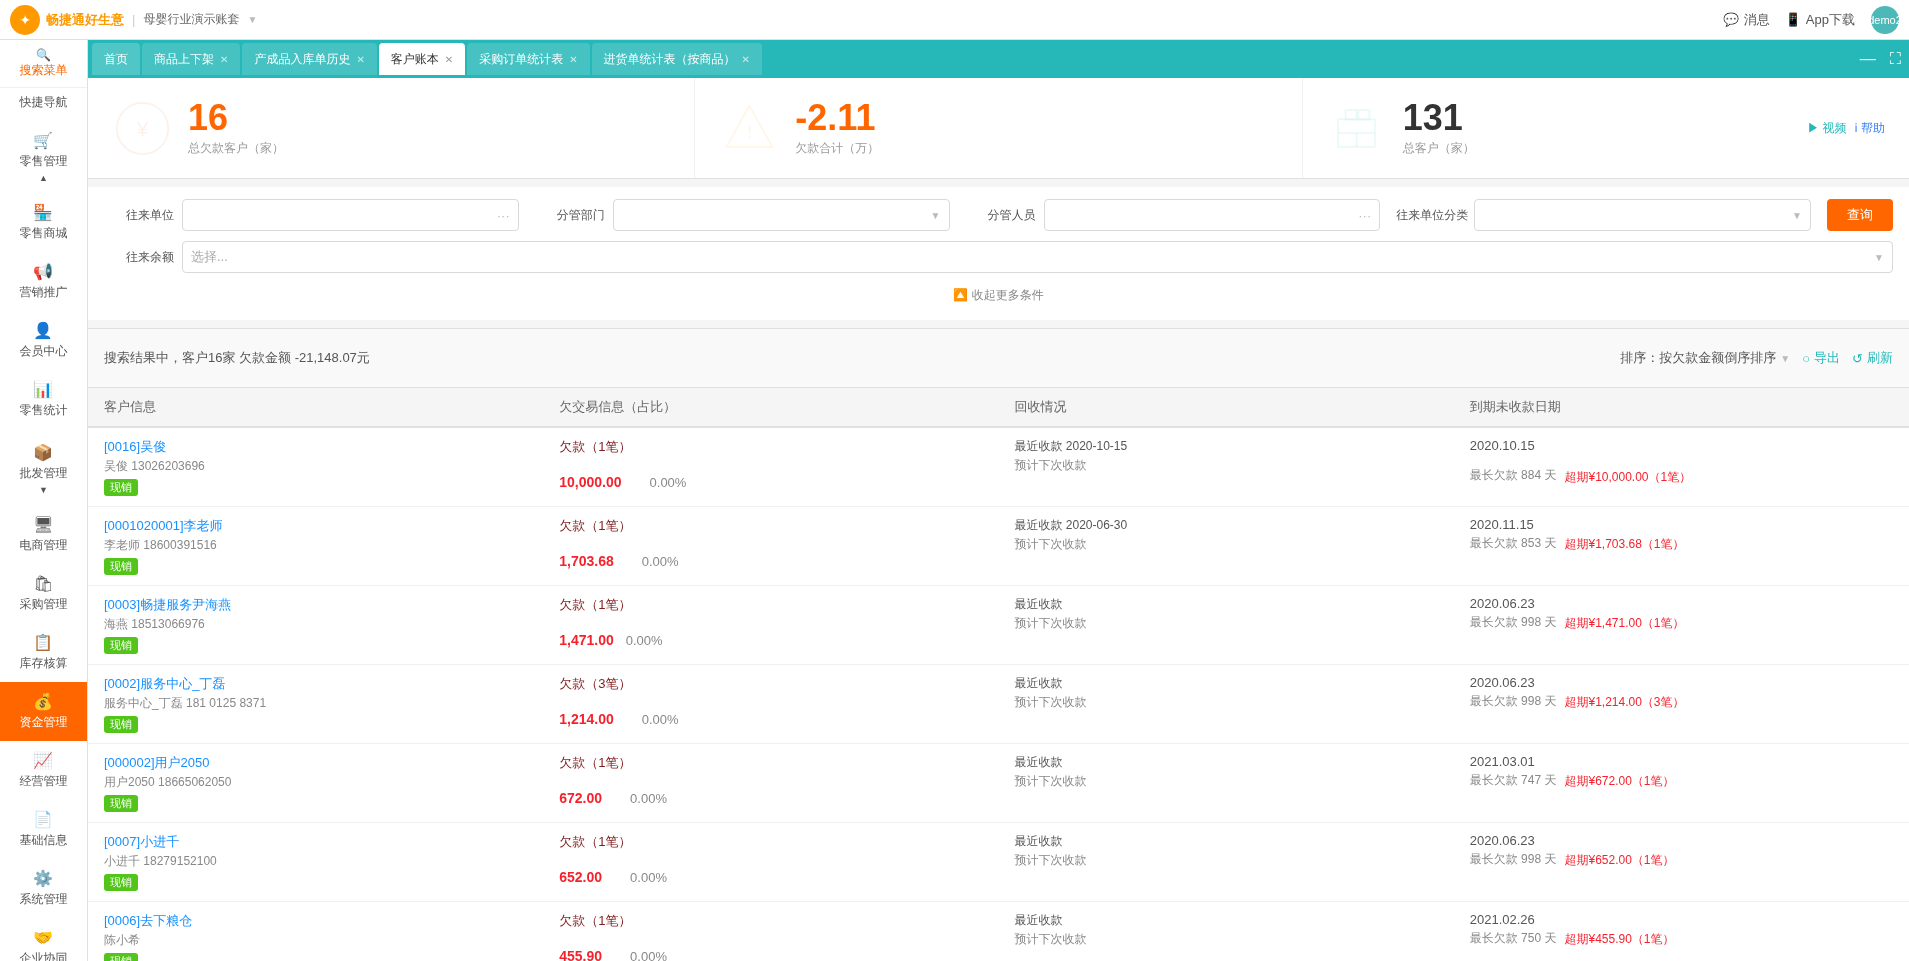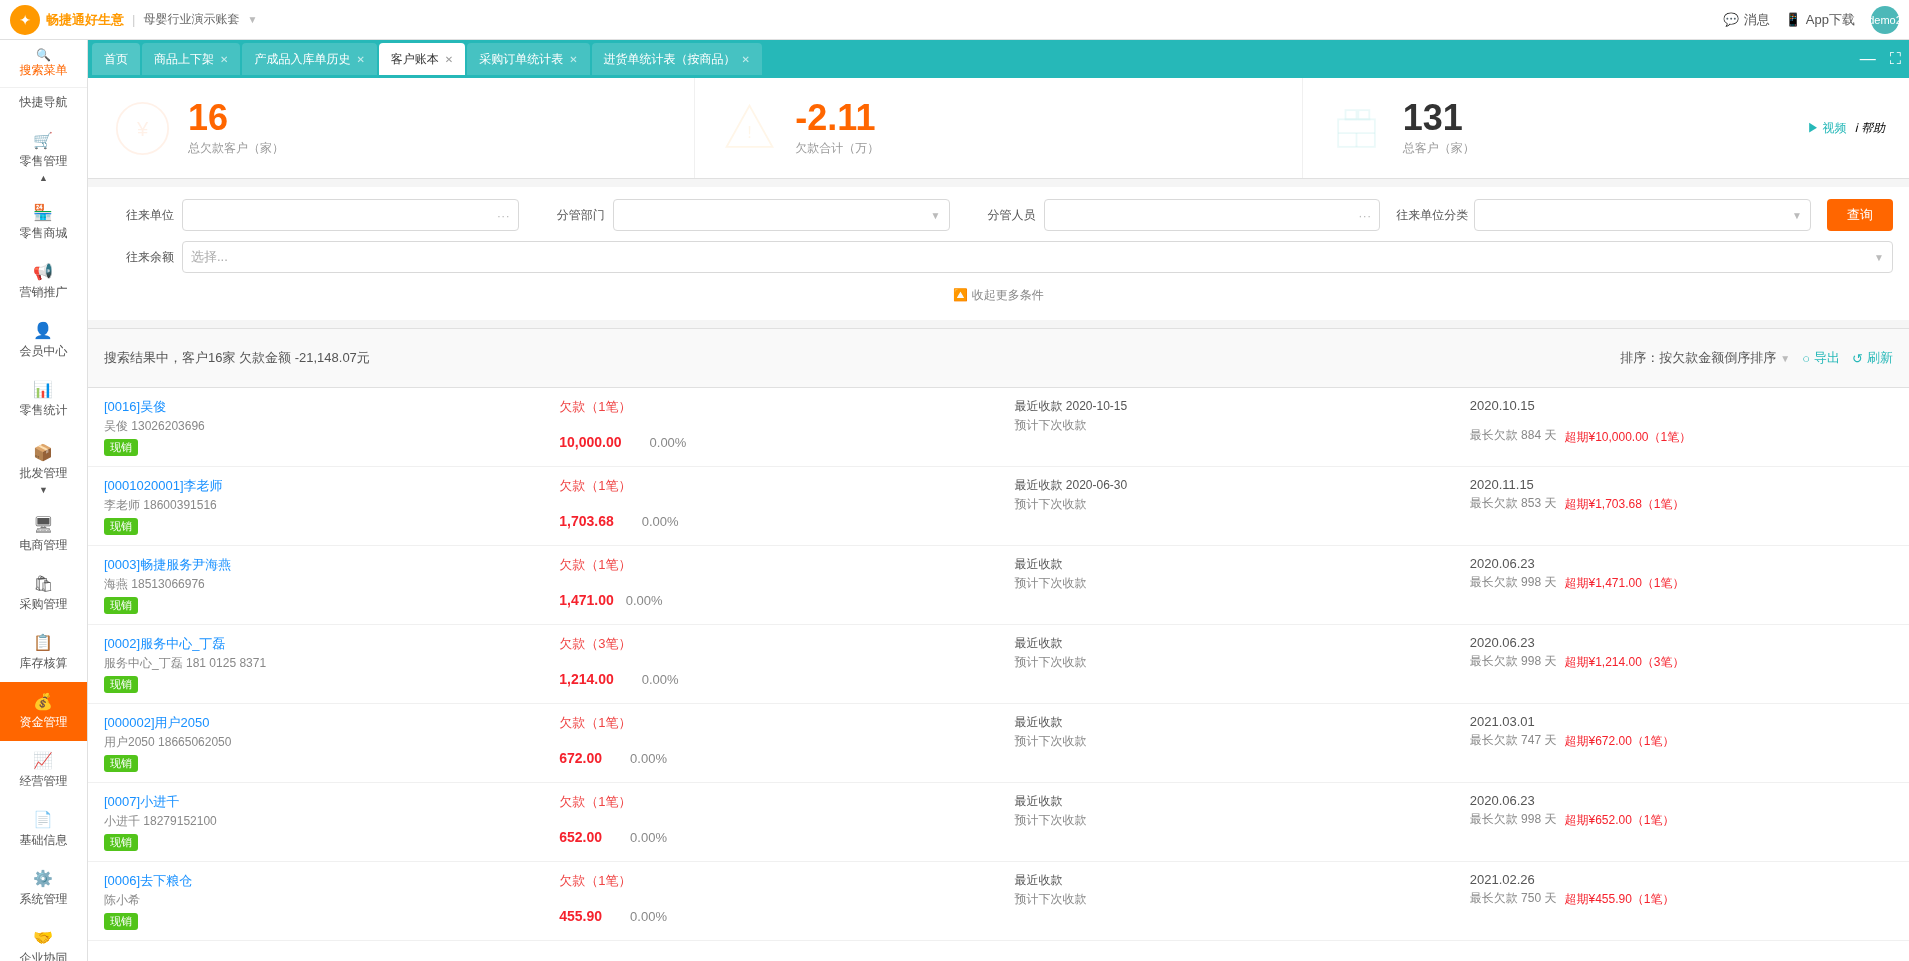--- a/index.html
+++ b/index.html
@@ -77,21 +77,21 @@
     
     .data-table { background: #fff; width: 100%; }
     .table-header { display: grid; grid-template-columns: 1fr 1fr 1fr 1fr; background: #f5f5f5; border-bottom: 2px solid #e0e0e0; }
     .th { padding: 10px 16px; font-size: 13px; color: #666; font-weight: normal; }
     .table-row { display: grid; grid-template-columns: 1fr 1fr 1fr 1fr; border-bottom: 1px solid #f0f0f0; }
     .td { padding: 10px 16px; font-size: 13px; vertical-align: top; }
     .customer-name { color: #1890ff; cursor: pointer; font-size: 13px; }
     .customer-sub { color: #888; font-size: 12px; margin-top: 2px; }
     .tag { display: inline-block; padding: 1px 6px; border-radius: 3px; font-size: 11px; margin-top: 4px; }
     .tag-green { background: #52c41a; color: #fff; }
-    .debt-count { color: #ef4444; font-size: 13px; }
+    .debt-count { color: #7f1d1d; font-size: 13px; }
     .debt-amount { color: #f5222d; font-size: 14px; font-weight: bold; margin-top: 18px; }
     .debt-percent { color: #888; font-size: 13px; margin-left: 12px; }
     .collection-last { font-size: 12px; color: #555; }
     .collection-next { color: #888; font-size: 12px; margin-top: 2px; }
     .due-date { font-size: 13px; color: #555; }
     .overdue-text { color: #f5222d; font-size: 12px; margin-top: 2px; cursor: pointer; }
     .overdue-days { color: #888; font-size: 12px; }
     .filter-input-wrap { flex: 1; position: relative; display: flex; align-items: center; border: 1px solid #d9d9d9; border-radius: 4px; height: 32px; padding: 0 8px; background: #fff; }
     .filter-input-wrap input { border: none; outline: none; flex: 1; font-size: 13px; color: #333; }
   </style>
@@ -270,21 +270,21 @@
             </div>
             <div class="stat-info">
               <div class="stat-number dark">131</div>
               <div class="stat-label">总客户（家）</div>
             </div>
             <div class="stat-card-actions">
               <span style="color:#26b8b8;cursor:pointer;font-size:12px;">
                 <span>▶</span>
                 <span>视频</span>
               </span>
-              <span style="color:#000000;cursor:pointer;font-size:12px;font-style:italic;">
+              <span style="color:#3b82f6;cursor:pointer;font-size:12px;">
                 <span>ℹ</span>
                 <span>帮助</span>
               </span>
             </div>
           </div>
         </div>
 
         <div class="filter-area">
           <div class="filter-row">
             <div class="filter-item">
@@ -344,20 +344,26 @@
               <span>导出</span>
             </div>
             <div class="action-btn">
               <span>↺</span>
               <span>刷新</span>
             </div>
           </div>
         </div>
 
         <div class="data-table">
+          <div class="table-header">
+            <div class="th">客户信息</div>
+            <div class="th">欠交易信息（占比）</div>
+            <div class="th">回收情况</div>
+            <div class="th">到期未收款日期</div>
+          </div>
 
           <div class="table-row">
             <div class="td">
               <div class="customer-name">[0016]吴俊</div>
               <div class="customer-sub">吴俊  13026203696</div>
               <span class="tag tag-green">现销</span>
             </div>
             <div class="td">
               <div class="debt-count">欠款（1笔）</div>
               <div style="display:flex;align-items:baseline;gap:16px;">

